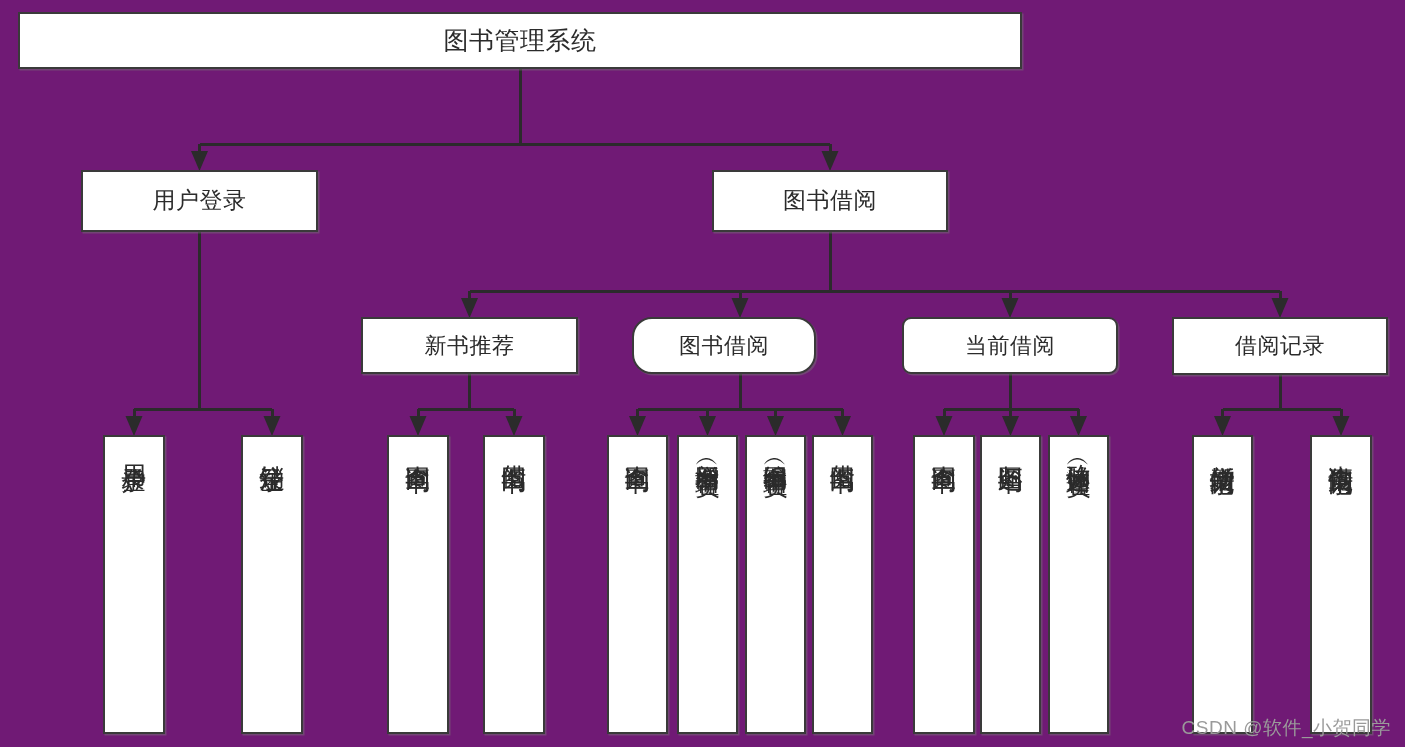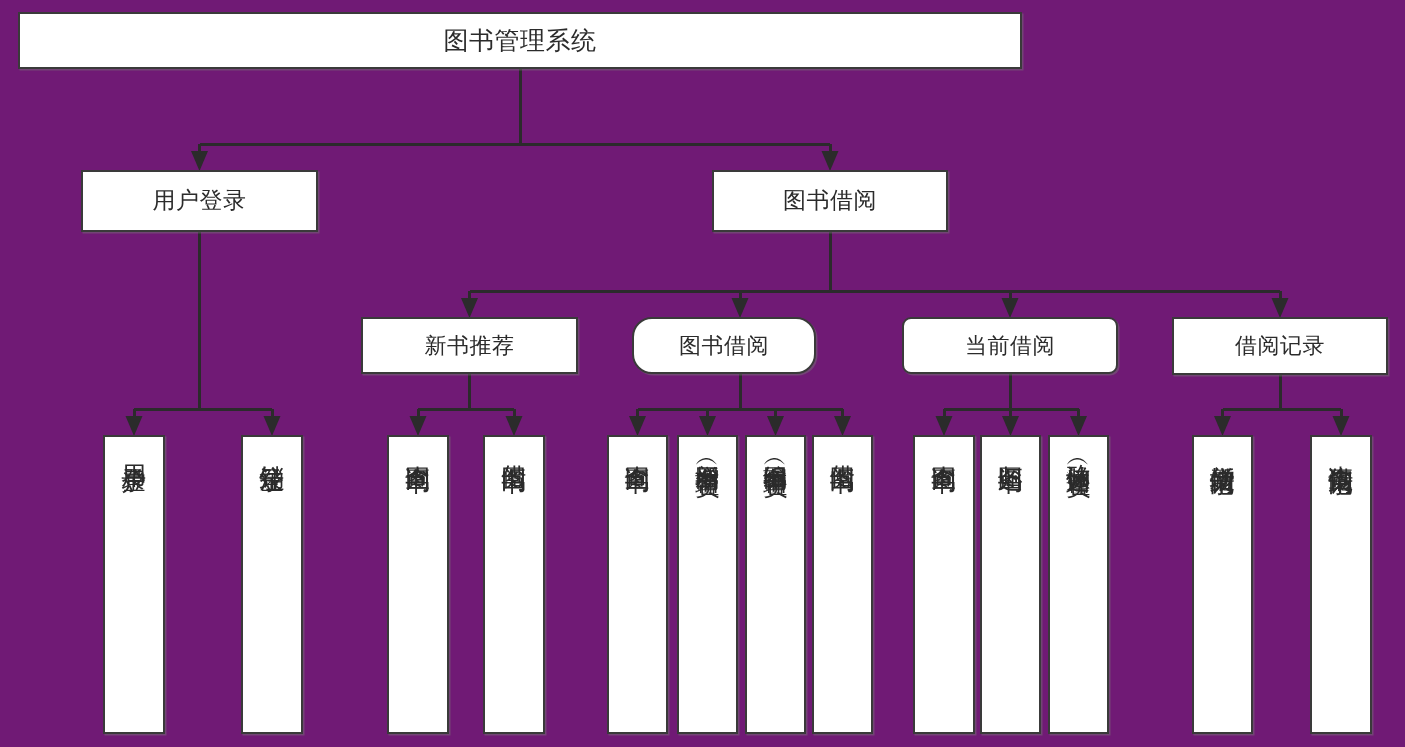--- a/index.html
+++ b/index.html
@@ -183,13 +183,14 @@
       <div class="node leaf tall" id="node-leaf-confirm-return" style="left: 1048px; top: 435px; width: 61px; height: 299px;">
         <span class="label">确认归还（管理员）</span>
       </div>
       <div class="node leaf" id="node-leaf-add-record" style="left: 1192px; top: 435px; width: 61px; height: 299px;">
         <span class="label">新增借阅记录</span>
       </div>
       <div class="node leaf" id="node-leaf-query-record" style="left: 1310px; top: 435px; width: 62px; height: 299px;">
         <span class="label">查询借阅记录</span>
       </div>
     </div>
+  <div id="watermark">CSDN @软件_小贺同学</div>
 </div>
 
 </body></html>

